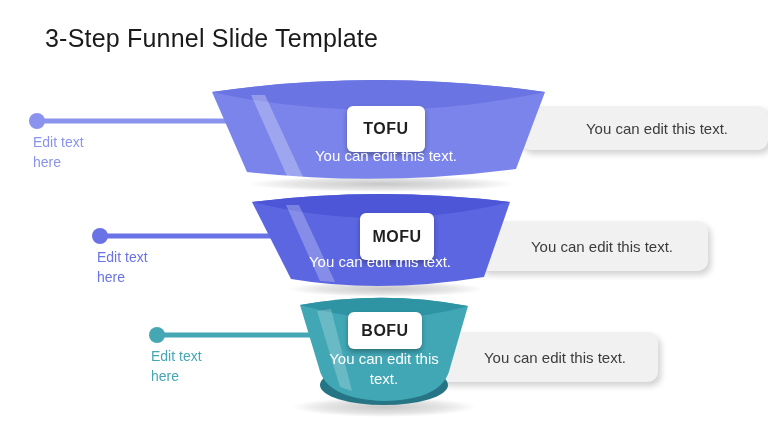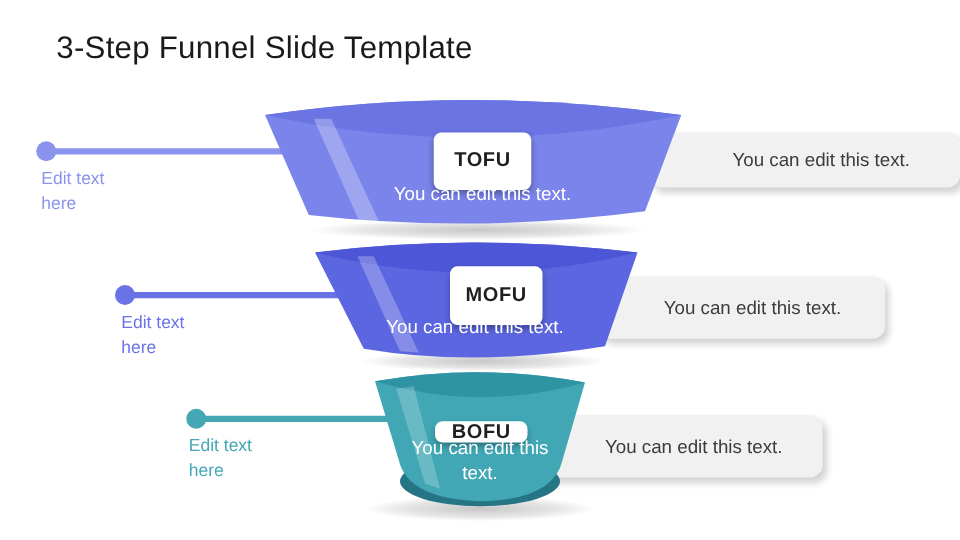--- a/index.html
+++ b/index.html
@@ -26,21 +26,21 @@
 
   
   .chip {
     position:absolute; z-index:3; background:#ffffff; border-radius:6px;
     box-shadow:0 3px 5px rgba(0,0,0,0.30);
     display:flex; align-items:center; justify-content:center;
     font-size:16px; font-weight:600; color:#1f1f1f; letter-spacing:0.5px;
   }
   .chip-tofu { left:347px; top:106px; width:78px; height:46px; }
   .chip-mofu { left:340px; top:213px; width:74px; height:47px;margin-left:20px; }
-  .chip-bofu { left:348px; top:337px; width:74px; height:17px; }
+  .chip-bofu { left:348px; top:312px; width:74px; height:37px; }
 
   
   .stage-text {
     position:absolute; z-index:3; color:#ffffff; font-size:15px;
     text-align:center; line-height:1.3;
   }
   .stage-text-tofu { left:286px; top:146px; width:200px; }
   .stage-text-mofu { left:280px; top:252px; width:200px; }
   .stage-text-bofu { left:324px; top:349px; width:120px; }
 

